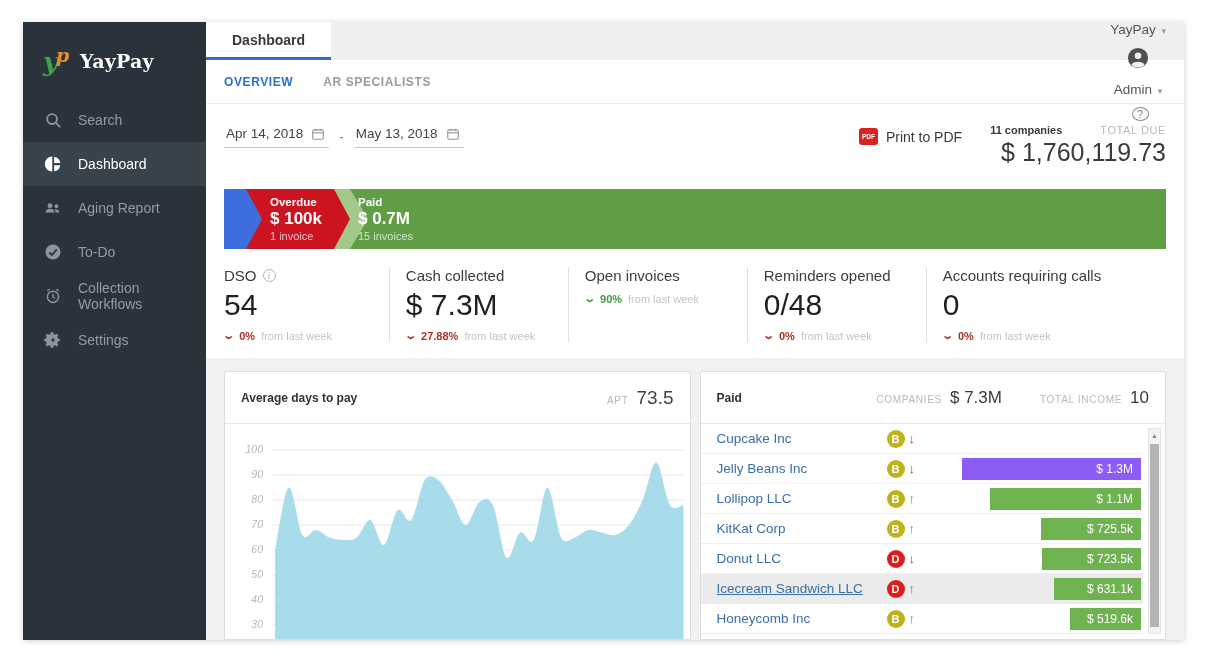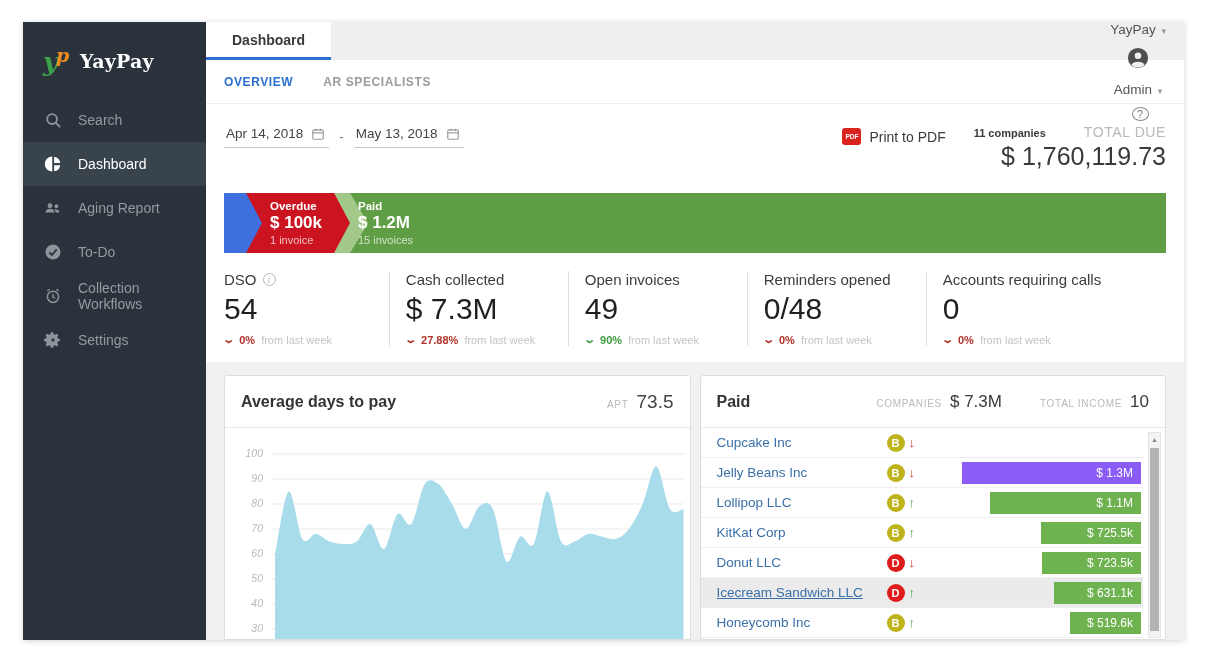--- a/index.html
+++ b/index.html
@@ -38,21 +38,21 @@
   .toolbar-row { display:flex; justify-content:space-between; align-items:flex-start; padding:20px 18px 0 18px; }
   .dates { display:flex; align-items:center; gap:10px; font-size:13.5px; color:#444; }
   .date-field { display:flex; align-items:center; gap:8px; border-bottom:1px solid #c9c9c9; padding:2px 4px 6px 2px; cursor:text; }
   .date-sep { color:#777; }
   .toolbar-right { display:flex; align-items:flex-start; gap:28px; }
   .print-btn { display:flex; align-items:center; gap:8px; font-size:14px; color:#3a3a3a; cursor:pointer; margin-top:4px; }
   .pdf-badge { width:19px; height:17px; background:#d8231f; border-radius:3px; color:#fff; font-size:6.5px; font-weight:bold; display:flex; align-items:center; justify-content:center; }
   .total-block { text-align:right; }
   .total-top { display:flex; gap:38px; justify-content:flex-end; align-items:baseline; }
   .companies-count { font-size:11px; font-weight:bold; color:#3a3a3a; }
-  .total-due-label { font-size:14px; color:#b9b9b9; letter-spacing:.6px; }
+  .total-due-label { font-size:11px; color:#b9b9b9; letter-spacing:.6px; }
   .total-due-value { font-size:25px; color:#3a3a3a; margin-top:2px; }
 
   
   .funnel { position:relative; height:60px; margin:22px 18px 0 18px; overflow:hidden; }
   .seg { position:absolute; top:0; height:60px; }
   .seg-green { left:112px; right:0; }
   .seg-ltgreen { left:96px; width:48px; clip-path:polygon(0 0, 30px 0, 48px 50%, 30px 100%, 0 100%, 18px 50%); }
   .seg-red { left:0; width:126px; clip-path:polygon(0 0, calc(100% - 16px) 0, 100% 50%, calc(100% - 16px) 100%, 0 100%); }
   .seg-blue { left:0; width:38px; clip-path:polygon(0 0, 22px 0, 38px 50%, 22px 100%, 0 100%); }
   .seg-text { position:absolute; top:7px; color:#fff; z-index:5; }
@@ -73,21 +73,21 @@
   .kpi-delta { display:flex; align-items:center; gap:6px; margin-top:8px; font-size:11px; }
   .delta-pct { font-weight:bold; }
   .delta-suffix { color:#c4c4c4; }
   .chev { font-size:11px; font-weight:bold; transform:scaleX(1.4); display:inline-block; }
   .info-ic { width:13px; height:13px; border:1px solid #b5b5b5; border-radius:50%; color:#b5b5b5; font-size:9px; display:inline-flex; align-items:center; justify-content:center; font-style:italic; font-family:"DejaVu Serif", serif; }
 
   
   .cards-region { flex:1; background:#f1f1f1; margin-top:16px; padding:13px 18px 0 18px; display:flex; gap:9px; overflow:hidden; min-height:0; }
   .card { background:#fff; border:1px solid #ddd; border-radius:3px 3px 0 0; flex:1; overflow:hidden; min-width:0; }
   .card-header { height:52px; border-bottom:1px solid #e7e7e7; display:flex; align-items:center; justify-content:space-between; padding:0 16px; }
-  .card-title { font-size:16px; font-weight:bold; color:#333; }
+  .card-title { font-size:12px; font-weight:bold; color:#333; }
   .apt-wrap { display:flex; align-items:baseline; gap:8px; }
   .small-caps-label { font-size:10px; color:#b9b9b9; letter-spacing:.7px;margin-left:12px; }
   .apt-value { font-size:19px; color:#444; }
   .chart-body { padding:12px 4px 0 8px;font-style:italic; }
 
   
   .paid-stats { display:flex; align-items:baseline; gap:26px; }
   .paid-stat { display:flex; align-items:baseline; gap:8px; }
   .paid-stat-value { font-size:17px; color:#3a3a3a; }
   .paid-list { position:relative; padding-right:22px; }
@@ -260,21 +260,21 @@
         <div class="seg seg-ltgreen" style="background: rgb(162, 200, 138);"></div>
         <div class="seg seg-red" style="background: rgb(203, 20, 32);"></div>
         <div class="seg seg-blue" style="background: rgb(63, 111, 221);"></div>
         <div class="seg-text overdue-text">
           <div class="lab">Overdue</div>
           <div class="amt">$ 100k</div>
           <div class="sub">1 invoice</div>
         </div>
         <div class="seg-text paid-text">
           <div class="lab">Paid</div>
-          <div class="amt">$ 1.2M</div>
+          <div class="amt">$ 0.7M</div>
           <div class="sub">15 invoices</div>
         </div>
       </div>
 
       <div class="kpis">
         <div class="kpi">
           <div class="kpi-label">
               <span>DSO</span>
               <span class="info-ic">i</span>
             </div>
@@ -293,21 +293,20 @@
           <div class="kpi-delta">
               <span class="chev delta-chev" style="color: rgb(176, 48, 40);">⌄</span>
               <span class="delta-pct" style="color: rgb(176, 48, 40);">27.88%</span>
               <span class="delta-suffix">from last week</span>
             </div>
         </div>
         <div class="kpi">
           <div class="kpi-label">
               <span>Open invoices</span>
             </div>
-          <div class="kpi-value">49</div>
           <div class="kpi-delta">
               <span class="chev delta-chev" style="color: rgb(61, 156, 63);">⌄</span>
               <span class="delta-pct" style="color: rgb(61, 156, 63);">90%</span>
               <span class="delta-suffix">from last week</span>
             </div>
         </div>
         <div class="kpi">
           <div class="kpi-label">
               <span>Reminders opened</span>
             </div>

